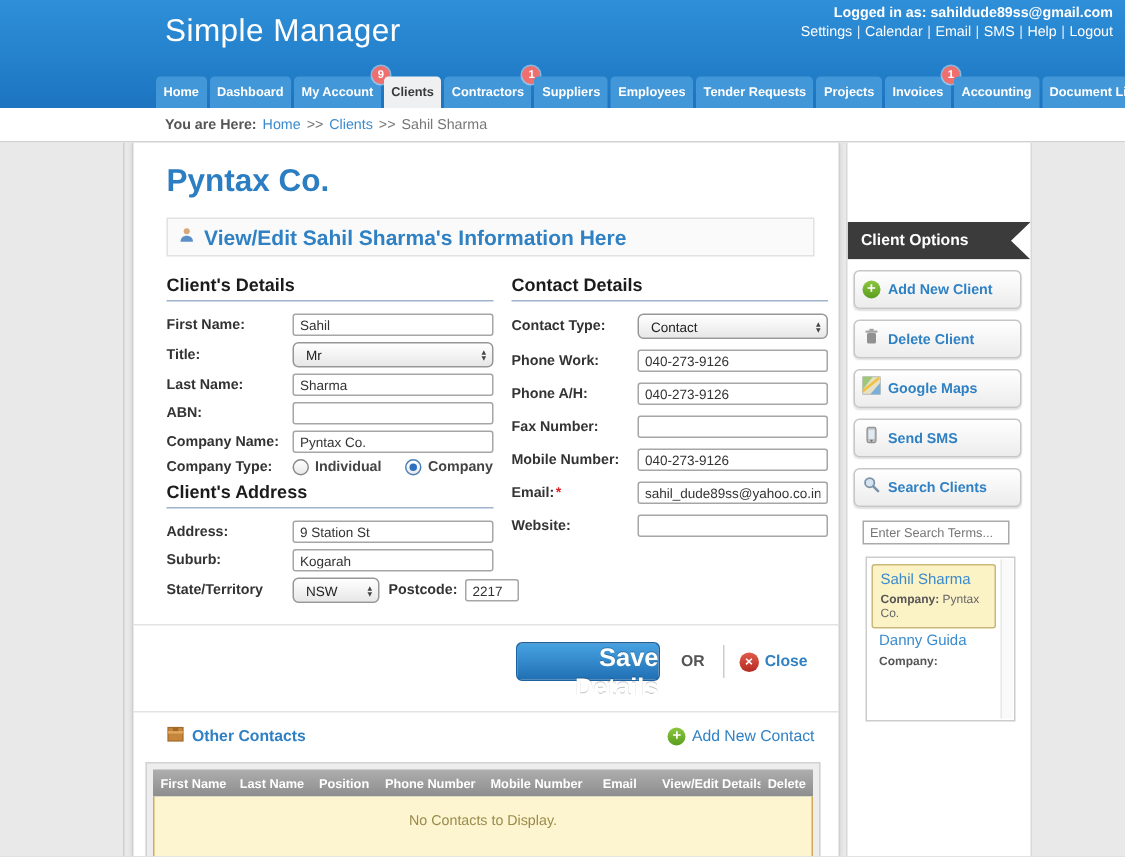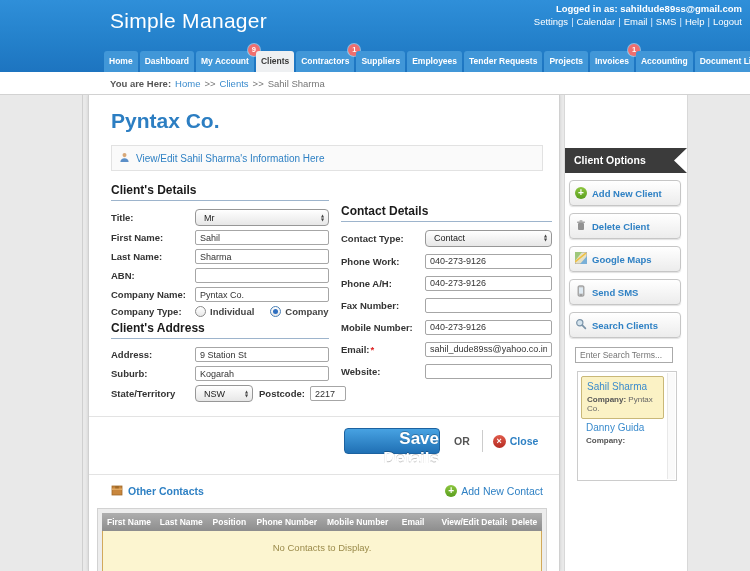--- a/index.html
+++ b/index.html
@@ -36,23 +36,23 @@
   .bodyarea { position:relative; height:476px; background:#e9e9e9; overflow:hidden; }
   .bodyarea::before { content:''; position:absolute; left:82px; top:0; bottom:0; width:1px; background:#cfcfcf; }
 
   .panel { position:absolute; left:88px; top:0; bottom:0; width:472px; background:#fff;
            border-left:1px solid #d0d0d0; border-right:1px solid #d0d0d0;
            box-shadow:0 0 3px rgba(0,0,0,.12); padding:10px 16px 0 22px; }
   .page-title { color:#2c7ec2; font-size:21px; margin:4px 0 12px; }
 
   .view-edit { display:flex; align-items:center; gap:6px; background:#fafafa;
                border:1px solid #e2e2e2; padding:3px 7px; margin-bottom:10px; }
-  .view-edit a { color:#2f81c4; font-size:10px; font-weight:normal; }
-
-  .cols { display:flex; gap:12px;align-items:center; }
+  .view-edit a { color:#2f81c4; font-size:14px; font-weight:bold; }
+
+  .cols { display:flex; gap:12px; }
   .col-left { width:218px; flex-shrink:0; }
   .col-right { flex:1; }
   h3.sec { font-size:12px; color:#1b1b1b; padding-bottom:3px; border-bottom:1px solid #9db4cc; margin:2px 0 8px; }
   .addr-sec { margin-top:12px; }
 
   .frow { display:flex; align-items:center; margin-bottom:4px; }
   .col-right .frow { margin-bottom:7px; }
   .flabel { width:84px; flex-shrink:0; font-size:9.5px; font-weight:bold; color:#333; }
   .req { color:#d22; font-weight:bold; font-size:9.5px; margin-left:1px; }
   .finput { flex:1; min-width:0; height:15px; border:1px solid #a6a6a6; border-radius:2px;
@@ -178,32 +178,32 @@
         </span>
         <a>View/Edit Sahil Sharma's Information Here</a>
       </div>
 
       <div class="cols">
 
         <div class="col-left">
           <h3 class="sec">Client's Details</h3>
 
           <div class="frow">
+            <label class="flabel">First Name:</label>
+            <input class="finput" value="Sahil" style="">
+          </div>
+          <div class="frow">
             <label class="flabel">Title:</label>
             <div class="fselect">
               <span>Mr</span>
               <span class="arrows">
                   <span>▲</span>
                   <span>▼</span>
                 </span>
             </div>
-          </div>
-          <div class="frow">
-            <label class="flabel">First Name:</label>
-            <input class="finput" value="Sahil" style="">
           </div>
           <div class="frow">
             <label class="flabel">Last Name:</label>
             <input class="finput" value="Sharma" style="">
           </div>
           <div class="frow">
             <label class="flabel">ABN:</label>
             <input class="finput" value="" style="">
           </div>
           <div class="frow">

